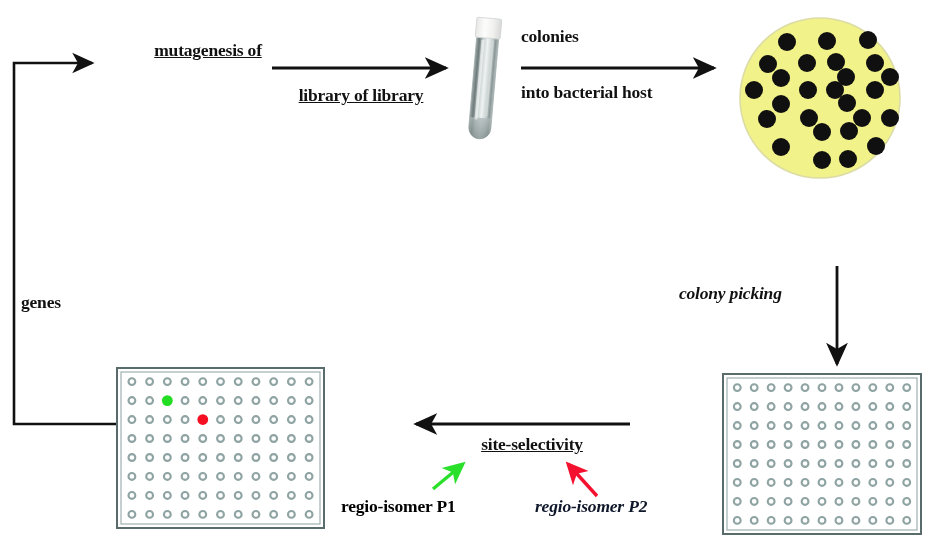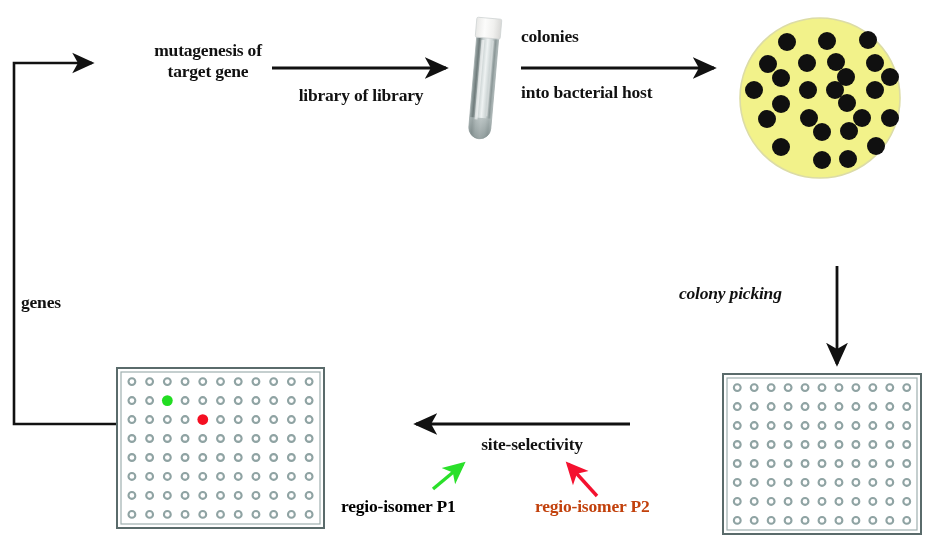--- a/index.html
+++ b/index.html
@@ -26,24 +26,24 @@
   }
   .lbl {
     position: absolute;
     font-family: "Liberation Serif", "DejaVu Serif", serif;
     font-weight: bold;
     color: #111111;
     white-space: nowrap;
     line-height: 1.18;
     letter-spacing: -0.2px;
   }
-  .lbl.c { text-align: center; }
+  .lbl.c { text-align: center; text-decoration: underline; }
   .sz17 { font-size: 17.5px; }
   .green-txt { color: #000000; }
-  .red-txt   { color: #c2410c; }
+  .red-txt   { color: #0f172a; font-style: italic; }
 </style>
 </head>
 <body>
 
 <div id="diagram-root">
 
   <svg class="layer" viewBox="0 0 936 541">
     <defs>
       <marker id="ah-black" markerWidth="9" markerHeight="9" refX="7.6" refY="4.5" orient="auto" markerUnits="strokeWidth">
         <path d="M0,0.6 L8.6,4.5 L0,8.4 L2.2,4.5 Z" fill="#111111"></path>
@@ -332,21 +332,20 @@
         </g>
       <g id="wells-left-hits">
           <circle cx="167.34" cy="400.57" r="5.4" fill="#22dd22"></circle>
           <circle cx="202.78" cy="419.54" r="5.4" fill="#f40f22"></circle>
         </g>
     </g>
   </svg>
 
   <div class="lbl c sz17" style="left:128px; top:40px; width:160px;">
     <div>mutagenesis of</div>
-    <div>target gene</div>
   </div>
 
   <div class="lbl c sz17" style="left:266px; top:85px; width:190px;">
     <div>library of library</div>
   </div>
 
   <div class="lbl sz17" style="left:521px; top:26px;">colonies</div>
 
   <div class="lbl sz17" style="left:521px; top:82px;">into bacterial host</div>
 

